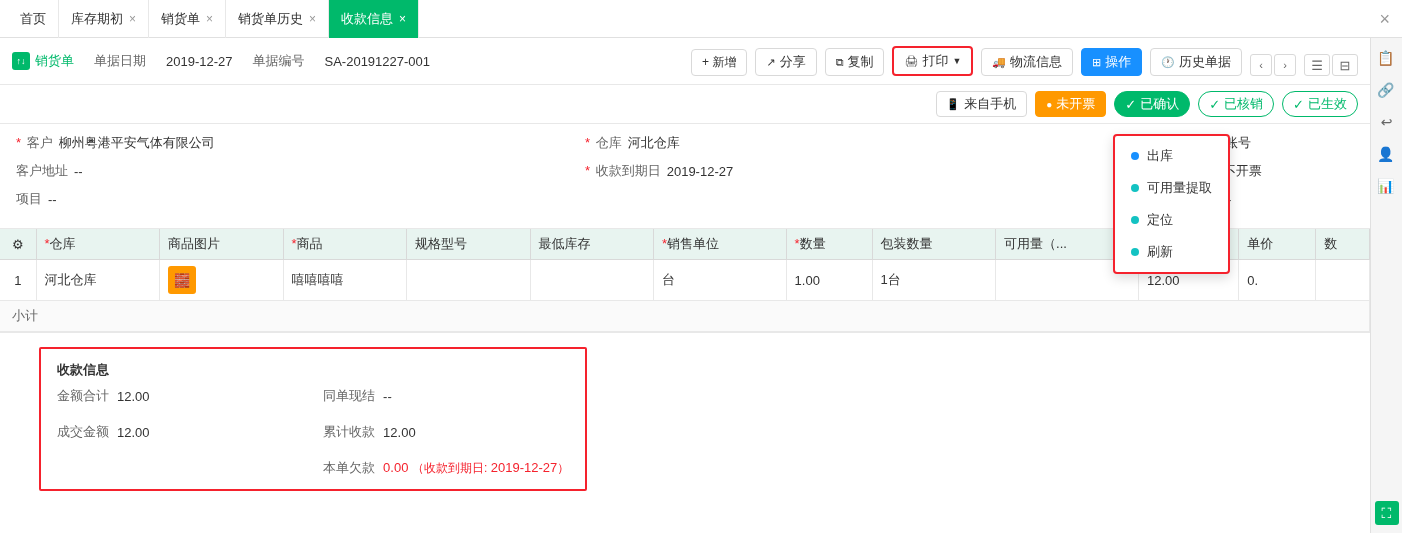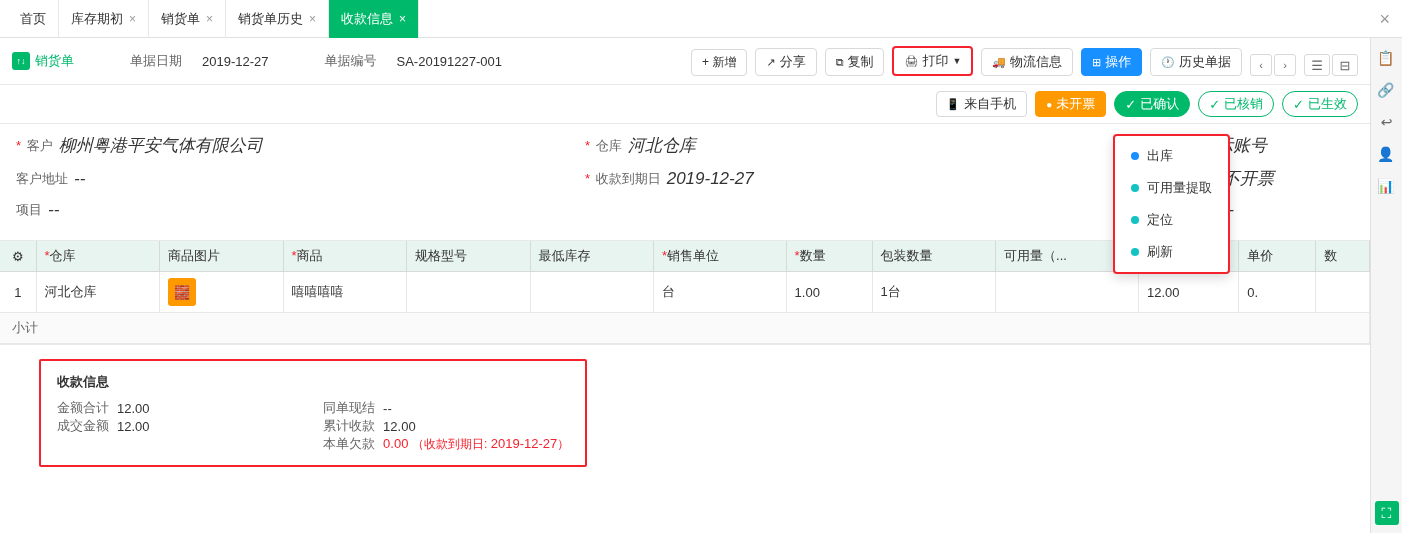--- a/index.html
+++ b/index.html
@@ -83,21 +83,21 @@
       margin-right: 5px;
     }
     .doc-meta {
       display: flex;
       align-items: center;
       gap: 20px;
       flex: 1;
       font-size: 13px;
       color: #333;
     }
-    .doc-meta-label { color: #666; margin-left: 36px; }
+    .doc-meta-label { color: #666; }
     .doc-actions {
       display: flex;
       align-items: flex-end;
       gap: 8px;
     }
     .action-btn {
       display: flex;
       align-items: center;
       gap: 4px;
       padding: 4px 10px;
@@ -160,23 +160,22 @@
     }
     .form-label {
       color: #666;
       white-space: nowrap;
       margin-right: 6px;
       font-size: 13px;
     }
     .required-star { color: #f5222d; margin-right: 2px; }
     .form-value {
       color: #333;
-      font-size: 17px;
+      font-size: 13px;
       min-width: 80px;
-      font-style: italic;
     }
     .form-value.employee { color: #333; }
     .add-note {
       color: #ff9900;
       cursor: pointer;
       display: flex;
       align-items: center;
       gap: 3px;
     }
 
@@ -223,21 +222,21 @@
     }
     .payment-title {
       font-weight: bold;
       font-size: 13px;
       margin-bottom: 8px;
       color: #333;
     }
     .payment-grid {
       display: grid;
       grid-template-columns: 1fr 1fr;
-      gap: 0 20px;
+      gap: 18px 20px;
     }
     .payment-item {
       display: flex;
       align-items: center;
       gap: 8px;
       font-size: 13px;
     }
     .payment-label { color: #666; }
     .payment-value { color: #333; }
     .payment-value.red { color: #f5222d; text-align: center; }

